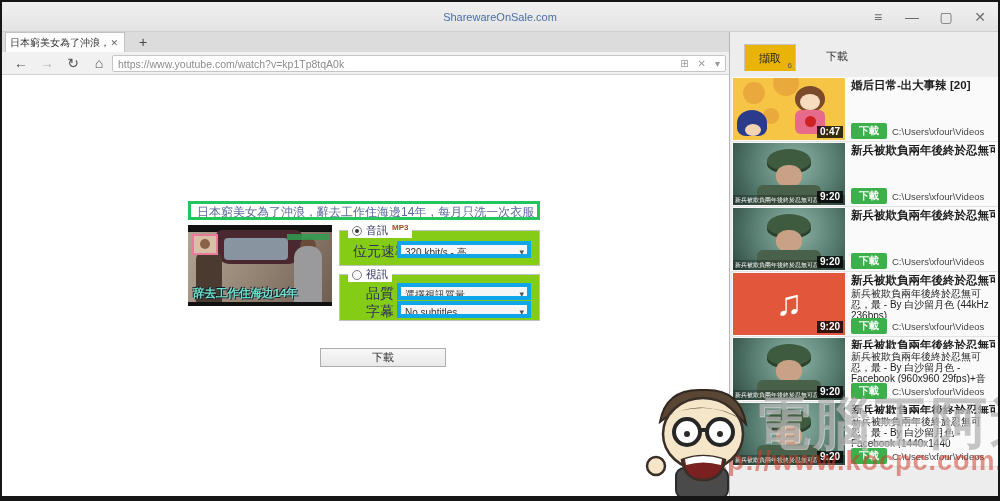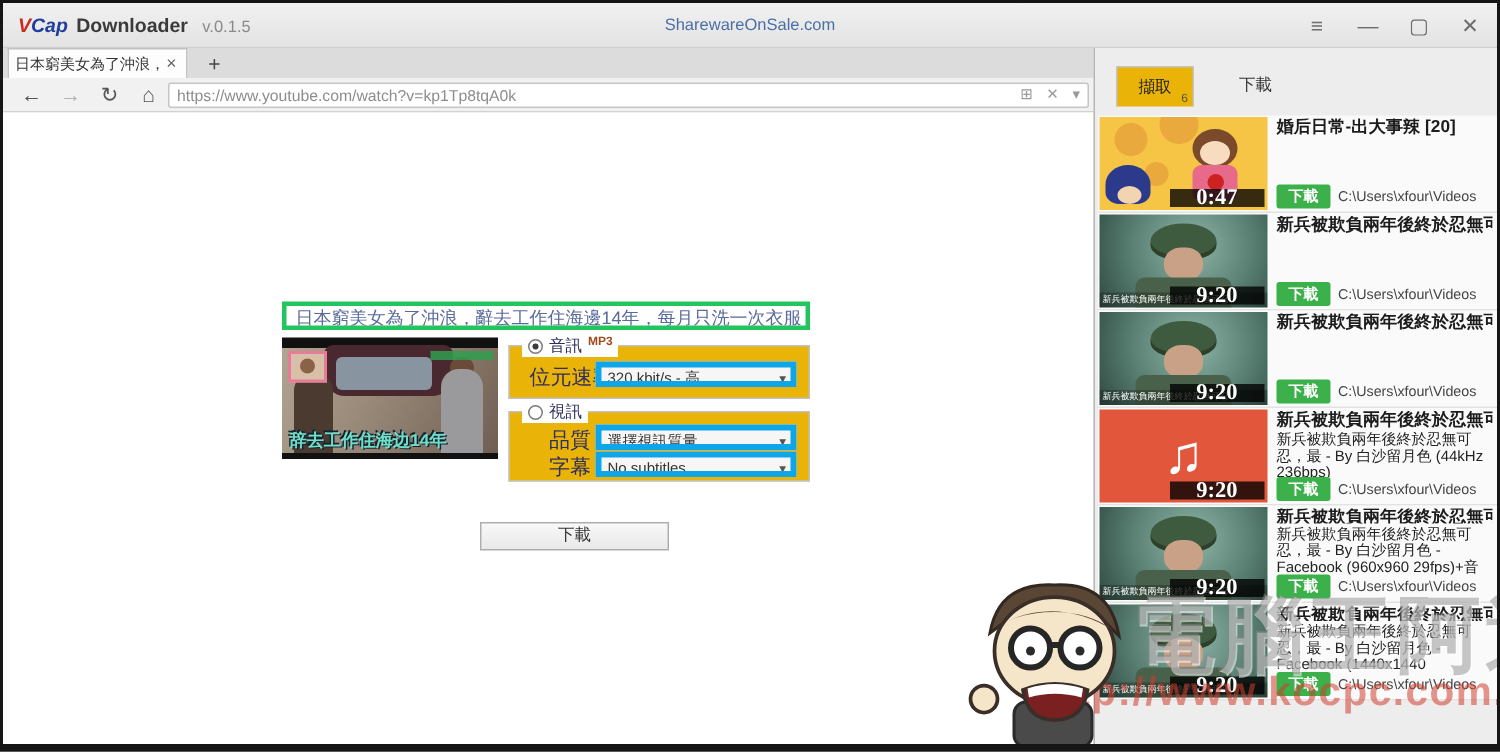--- a/index.html
+++ b/index.html
@@ -54,21 +54,21 @@
   .bt-p2h { position:absolute; right:16px; top:6px; width:16px; height:14px; background:#6a4a38; border-radius:50%; }
   .bt-inset { position:absolute; left:4px; top:9px; width:26px; height:21px; background:#d8c0a8;
     border:2px solid #e87a9a; }
   .bt-inset i { display:block; width:10px; height:10px; margin:3px auto 0; background:#8a6248; border-radius:50%; }
   .bt-tag { position:absolute; right:3px; top:9px; width:42px; height:6px; background:#2f9e4f; opacity:.85; }
   .bt-cap1 { position:absolute; left:3px; top:46px; font-size:13px; font-weight:bold; color:#ffd83a;
     letter-spacing:1px; text-shadow:1px 1px 0 #c01818,-1px 1px 0 #c01818,1px -1px 0 #c01818,-1px -1px 0 #c01818; white-space:nowrap; }
   .bt-cap2 { position:absolute; left:5px; top:61px; font-size:11.5px; font-weight:bold; color:#6fe0c6;
     text-shadow:1px 1px 0 #123, -1px -1px 0 #123; white-space:nowrap;text-align:right; }
 
-  .fieldbox { position:absolute; border:1px solid #c0c0c0; background:#eab308; }
+  .fieldbox { position:absolute; border:1px solid #c0c0c0; background:#84cc16; }
   .fb-audio { left:337px; top:155px; width:201px; height:36px; }
   .fb-video { left:337px; top:199px; width:201px; height:47px; }
   .legend { position:absolute; left:8px; top:-8px; background:#fff; padding:0 4px; font-size:11px;
     color:#2f2f5e; display:flex; align-items:center; gap:4px; }
   .radio { width:10px; height:10px; border:1px solid #7a7a7a; border-radius:50%; background:#fdfdfd; position:relative; }
   .radio.on::after { content:""; position:absolute; left:2px; top:2px; width:4px; height:4px; border-radius:50%; background:#3a3a3a; }
   .fmt-tag { font-size:8px; color:#a04a20; font-weight:bold; position:relative; top:-3px; }
   .frow { position:absolute; left:0; width:100%; height:17px; }
   .flabel { position:absolute; font-size:14px; color:#2f2f5e; top:2px; }
   .select { position:absolute; left:57px; width:134px; height:17px; background:#f6f6f6;
@@ -83,21 +83,21 @@
   .panel { position:absolute; left:727px; top:30px; width:271px; height:464px; background:#ededed;
     border-left:1px solid #b5b5b5; }
   .p-tab-active { position:absolute; left:14px; top:12px; width:52px; height:27px; background:#eab308;
     border:1px solid #c4c4c4; border-bottom:none; font-size:11px; color:#222; text-align:center; line-height:26px; }
   .p-tab-badge { position:absolute; right:3px; bottom:0; font-size:8px; color:#555; line-height:10px; }
   .p-tab-idle { position:absolute; left:96px; top:17px; font-size:11px; color:#333; }
   .p-list { position:absolute; left:2px; top:45px; width:267px; }
   .item { height:65px; display:flex; padding:1px 2px 2px 1px; background:#fafafa; border-bottom:1px solid #e2e2e2; }
   .thumb { width:112px; height:62px; position:relative; flex:none; overflow:hidden; }
   .dur { position:absolute; right:2px; bottom:2px; background:rgba(0,0,0,.78); color:#fff;
-    font-size:15px; font-weight:bold; padding:0 18px; line-height:12px;font-family:Liberation Serif, serif; }
+    font-size:10px; font-weight:bold; padding:0 3px; line-height:12px; }
   .info { flex:1; min-width:0; padding:1px 2px 0 6px; display:flex; flex-direction:column; }
   .ititle { font-size:11.5px; font-weight:bold; color:#1c1c1c; line-height:1.18; max-height:14px; overflow:hidden; white-space:nowrap; }
   .isub { font-size:10px; color:#222; line-height:1.12; max-height:33px; overflow:hidden; margin-top:2px; }
   .ibottom { margin-top:auto; display:flex; align-items:center; gap:5px; }
   .badge { background:#3cb04a; color:#fff; font-size:10px; font-weight:bold; padding:1px 8px; border-radius:2px; flex:none; }
   .ipath { font-size:9.5px; color:#444; white-space:nowrap; overflow:hidden; }
 
   .th-soldier { background:radial-gradient(circle at 55% 35%, #8fb5a8 0%, #587f72 55%, #30493f 100%); }
   .th-soldier .helm { position:absolute; left:34px; top:6px; width:44px; height:24px; background:#3f5b3f;
     border-radius:50% 50% 40% 40%; box-shadow:inset 0 -3px 0 #2c402c; }
@@ -123,25 +123,20 @@
   .wm-url { left:688px; top:444px; font-size:27px; font-weight:bold; letter-spacing:1px;
     color:rgba(208,62,46,.55); white-space:nowrap; }
   .mascot { left:640px; top:380px; width:122px; height:118px; }
 </style>
 </head>
 <body>
 
 <div class="window">
 
   <div class="titlebar">
-    <div class="brand">
-      <span class="v">V</span><span class="cap">Cap</span>
-      <span class="app">Downloader</span>
-      <span class="ver">v.0.1.5</span>
-    </div>
     <div class="tb-center">SharewareOnSale.com</div>
     <div class="tb-controls">
       <span class="tb-btn">≡</span>
       <span class="tb-btn">—</span>
       <span class="tb-btn">▢</span>
       <span class="tb-btn">✕</span>
     </div>
   </div>
 
   <div class="tabbar">

